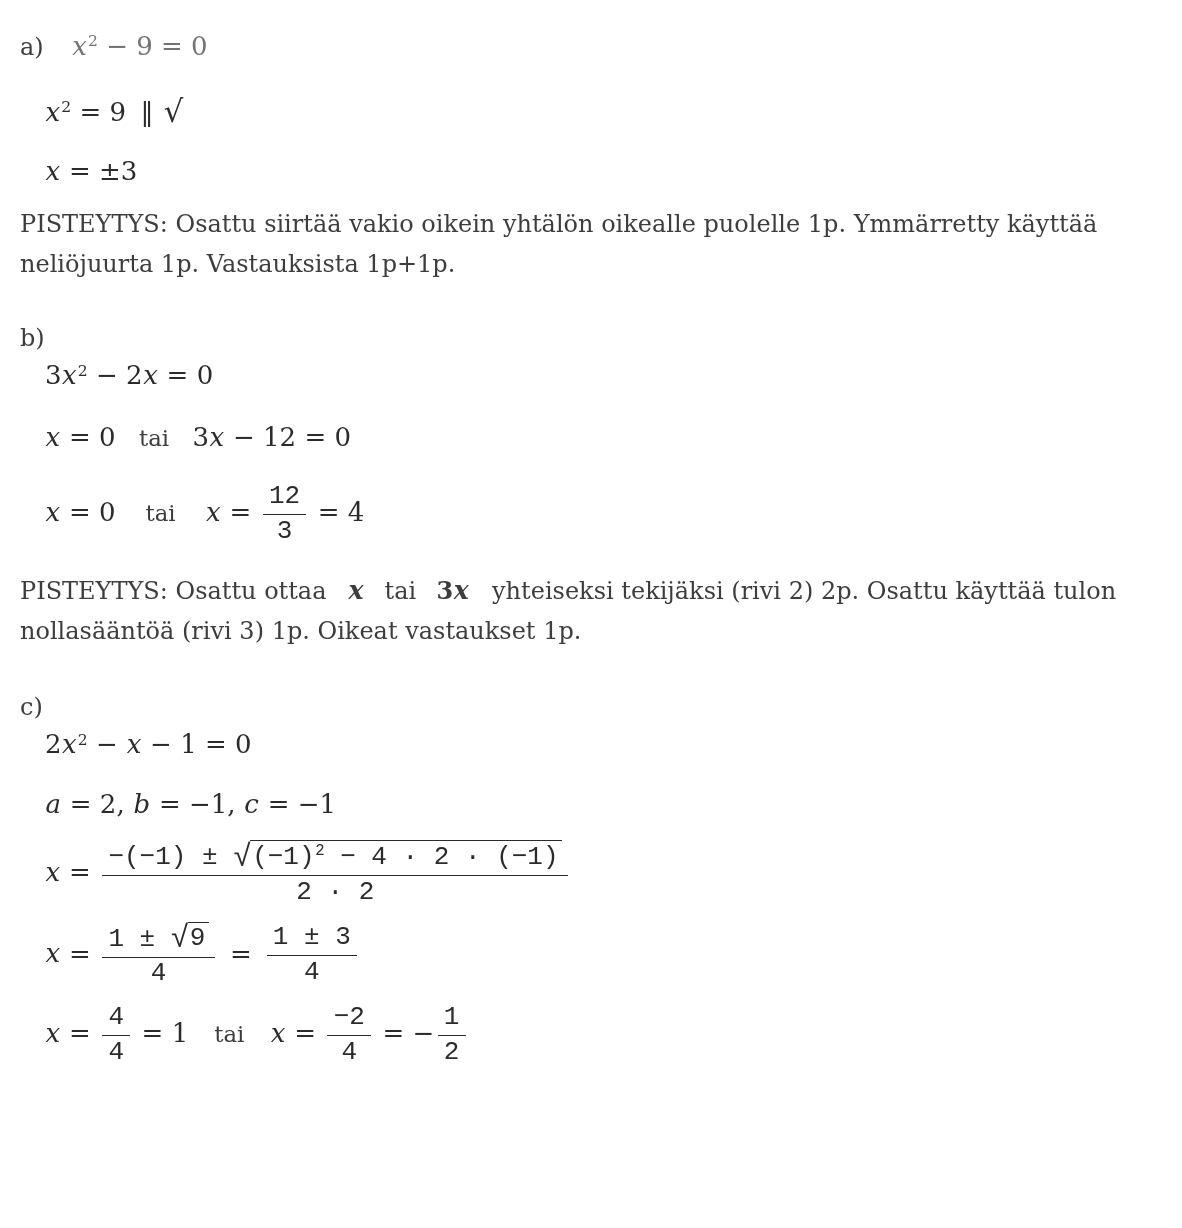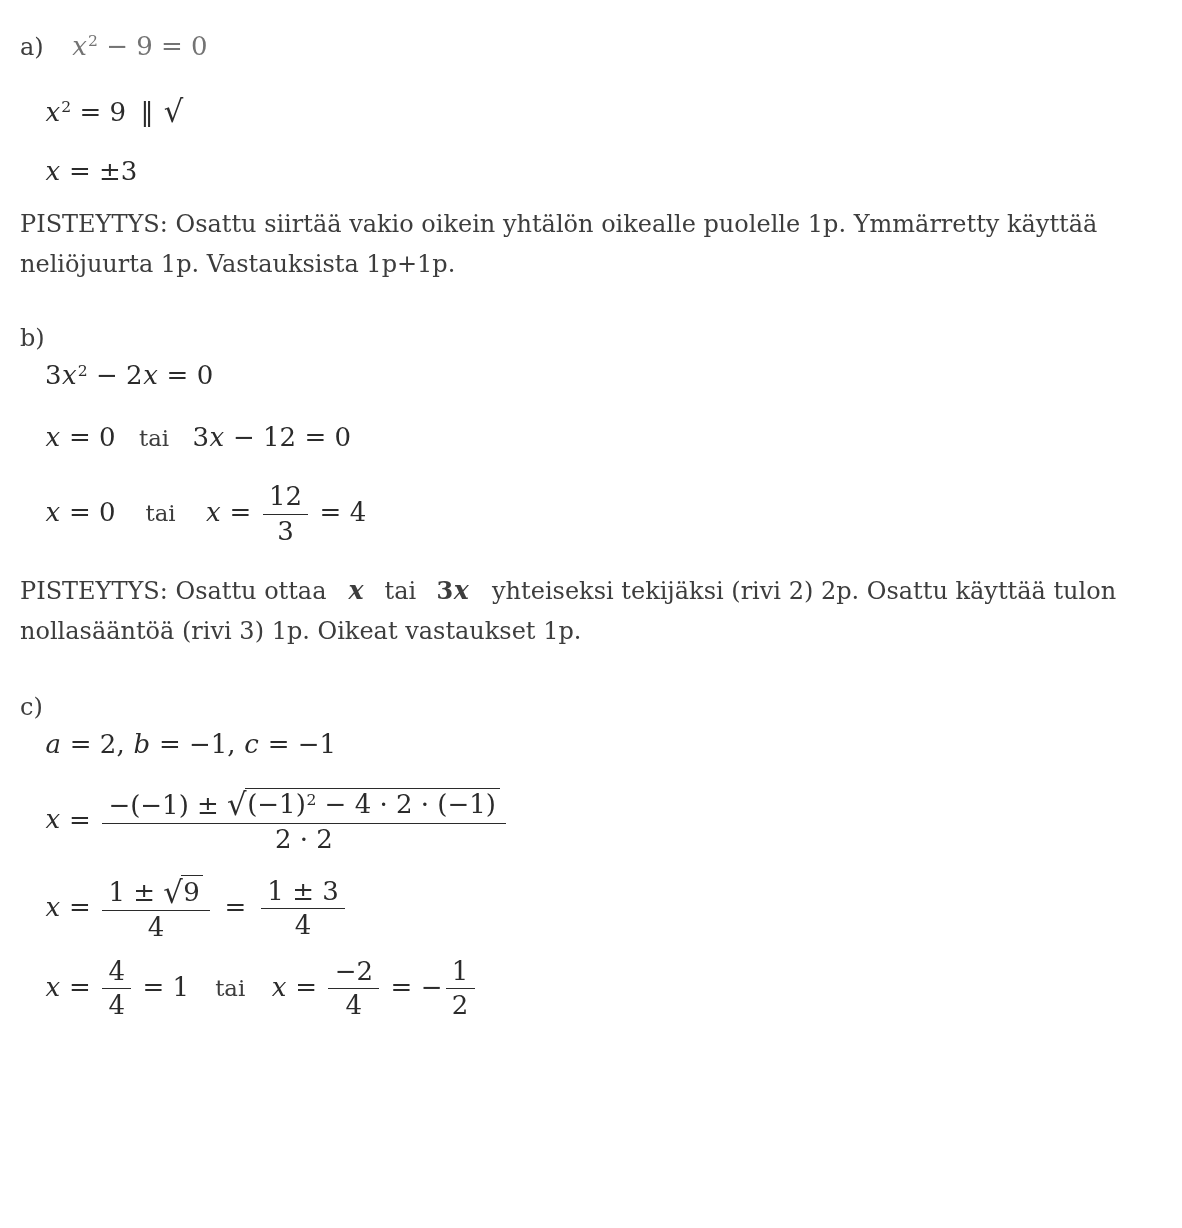--- a/index.html
+++ b/index.html
@@ -29,21 +29,21 @@
   }
   
   .m-text{}
   .m-var{font-style:italic;padding:0 .02em;}
   .m-rm{font-style:normal;color:#3d3d3d;font-size:.88em;}
   .m-sup{font-size:60%;vertical-align:.55em;line-height:1;display:inline-block;padding-left:.04em;}
   .m-gap{display:inline-block;}
   .m-grp{white-space:nowrap;}
   .m-frac{
     display:inline-flex;flex-direction:column;align-items:center;
-    vertical-align:middle;text-align:right;margin:0 .12em;line-height:1.15;
+    vertical-align:middle;text-align:right;margin:0 .12em;line-height:1.15;font-family:Liberation Mono, monospace;
   }
   .m-num{border-bottom:1.7px solid currentColor;padding:0 .24em .07em;}
   .m-den{padding:.07em .24em 0;}
   .m-sqrt{display:inline-block;white-space:nowrap;}
   .m-rad{display:inline-block;font-size:1.18em;line-height:1;vertical-align:-0.06em;}
   .m-radicand{display:inline-block;border-top:1.7px solid currentColor;line-height:1.18;margin-left:-0.06em;padding:.02em .14em 0 .08em;}
   .scoring .m-var{font-size:1.05em;}
   
   .sec-a > *:nth-child(1){margin-bottom:33px;}
   .sec-a > *:nth-child(2){margin-bottom:27px;}
@@ -79,20 +79,21 @@
       <div class="eq-row"><span class="m-text">3</span><span class="m-var">x</span><span class="m-sup">2</span><span class="m-text"> − 2</span><span class="m-var">x</span><span class="m-text"> = 0</span></div>
       <div class="eq-row"><span class="m-var">x</span><span class="m-text"> = 0</span><span class="m-gap" style="width: 0.9em;"></span><span class="m-rm">tai</span><span class="m-gap" style="width: 0.9em;"></span><span class="m-text">3</span><span class="m-var">x</span><span class="m-text"> − 12 = 0</span></div>
       <div class="eq-row"><span class="m-var">x</span><span class="m-text"> = 0</span><span class="m-gap" style="width: 1.15em;"></span><span class="m-rm">tai</span><span class="m-gap" style="width: 1.15em;"></span><span class="m-var">x</span><span class="m-text"> = </span><span class="m-frac">
           <span class="m-num"><span class="m-text">12</span></span>
           <span class="m-den"><span class="m-text">3</span></span>
         </span><span class="m-text"> = 4</span></div>
       <p class="scoring"><span class="m-text">PISTEYTYS: Osattu ottaa</span><span class="m-gap" style="width: 0.9em;"></span><span class="m-var" style="font-weight: bold;">x</span><span class="m-gap" style="width: 0.85em;"></span><span class="m-text">tai</span><span class="m-gap" style="width: 0.85em;"></span><span class="m-grp"><span class="m-text" style="font-weight: bold;">3</span><span class="m-var" style="font-weight: bold;">x</span></span><span class="m-gap" style="width: 0.95em;"></span><span class="m-text">yhteiseksi tekijäksi (rivi 2) 2p. Osattu käyttää tulon nollasääntöä (rivi 3) 1p. Oikeat vastaukset 1p.</span></p>
     </section>
     <section class="sec-c">
       <div class="sec-label"><span class="sec-label">c)</span></div>
+      <div class="eq-row"><span class="m-text">2</span><span class="m-var">x</span><span class="m-sup">2</span><span class="m-text"> − </span><span class="m-var">x</span><span class="m-text"> − 1 = 0</span></div>
       <div class="eq-row"><span class="m-var">a</span><span class="m-text"> = 2, </span><span class="m-var">b</span><span class="m-text"> = −1, </span><span class="m-var">c</span><span class="m-text"> = −1</span></div>
       <div class="eq-row"><span class="m-var">x</span><span class="m-text"> = </span><span class="m-frac">
           <span class="m-num"><span class="m-text">−(−1) ± </span><span class="m-sqrt"><span class="m-rad">√</span><span class="m-radicand"><span class="m-text">(−1)</span><span class="m-sup">2</span><span class="m-text"> − 4 · 2 · (−1)</span></span></span></span>
           <span class="m-den"><span class="m-text">2 · 2</span></span>
         </span></div>
       <div class="eq-row"><span class="m-var">x</span><span class="m-text"> = </span><span class="m-frac">
           <span class="m-num"><span class="m-text">1 ± </span><span class="m-sqrt"><span class="m-rad">√</span><span class="m-radicand"><span class="m-text">9</span></span></span></span>
           <span class="m-den"><span class="m-text">4</span></span>
         </span><span class="m-gap" style="width: 0.45em;"></span><span class="m-text">=</span><span class="m-gap" style="width: 0.45em;"></span><span class="m-frac">
           <span class="m-num"><span class="m-text">1 ± 3</span></span>

